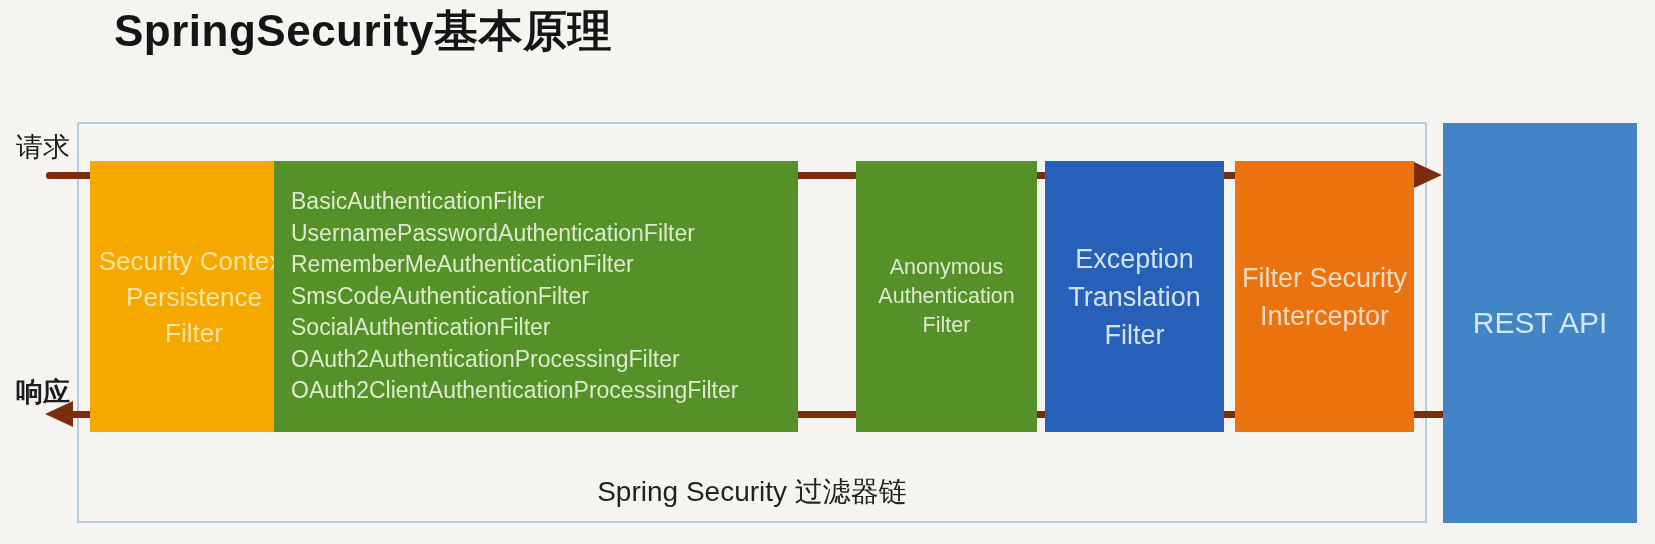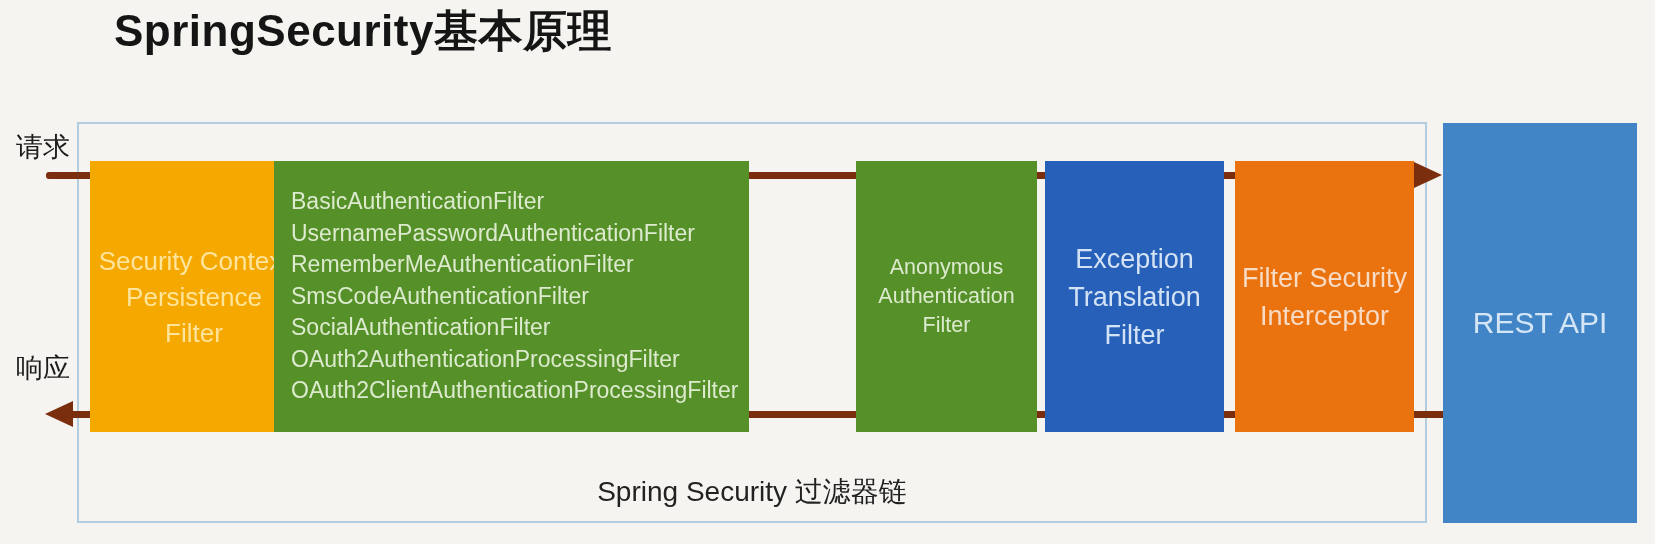--- a/index.html
+++ b/index.html
@@ -25,21 +25,21 @@
     white-space: nowrap;
   }
 
   .flow-label {
     position: absolute;
     font-size: 27px;
     color: #1c1c1c;
     white-space: nowrap;
   }
   .flow-label.request { left: 16px; top: 129px; }
-  .flow-label.response { left: 16px; top: 350px; }
+  .flow-label.response { left: 16px; top: 374px; font-weight: bold; }
 
   .chain-border {
     position: absolute;
     left: 77px;
     top: 122px;
     width: 1350px;
     height: 401px;
     border: 2px solid #b3cde0;
     background: transparent;
     z-index: 1;
@@ -98,21 +98,21 @@
   .box.amber {
     left: 90px; width: 208px;
     background: #f5a800;
     color: #ffe49b;
     font-size: 26px;
     line-height: 36px;
     padding: 0 6px;
   }
 
   .box.green-list {
-    left: 274px; width: 475px;
+    left: 274px; width: 524px;
     background: #569028;
     color: #dceace;
     align-items: flex-start;
     text-align: left;
     font-size: 23px;
     line-height: 31.5px;
     padding-left: 17px;
     padding-right: 8px;
   }
   .filter-line { white-space: nowrap; }

